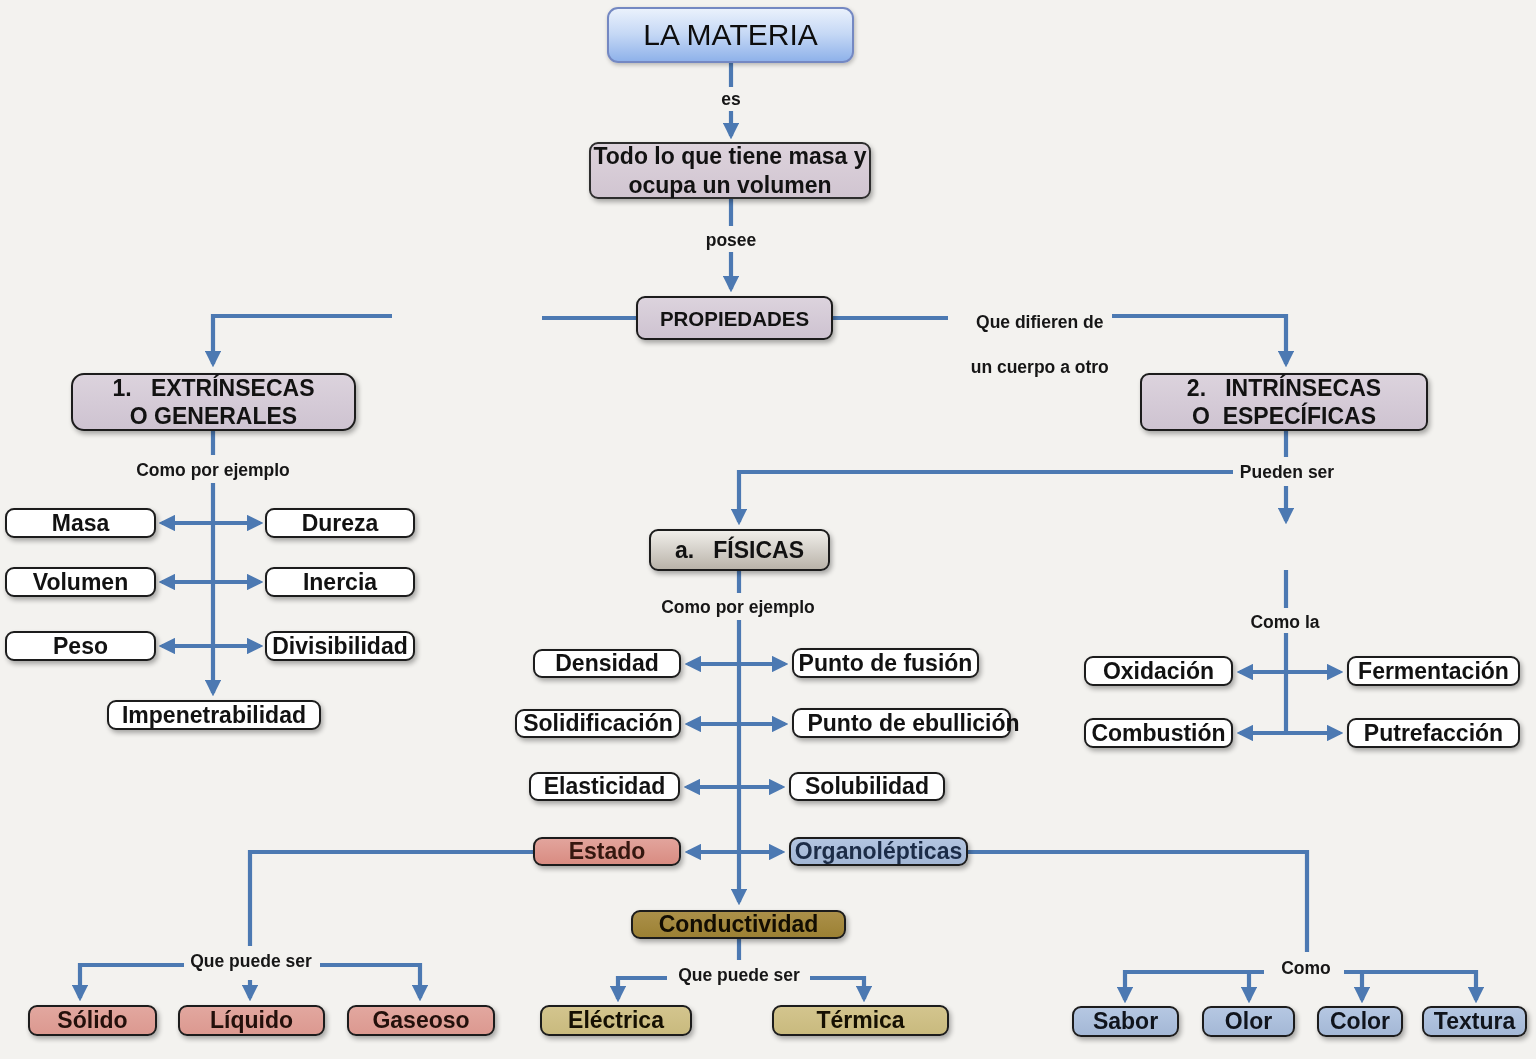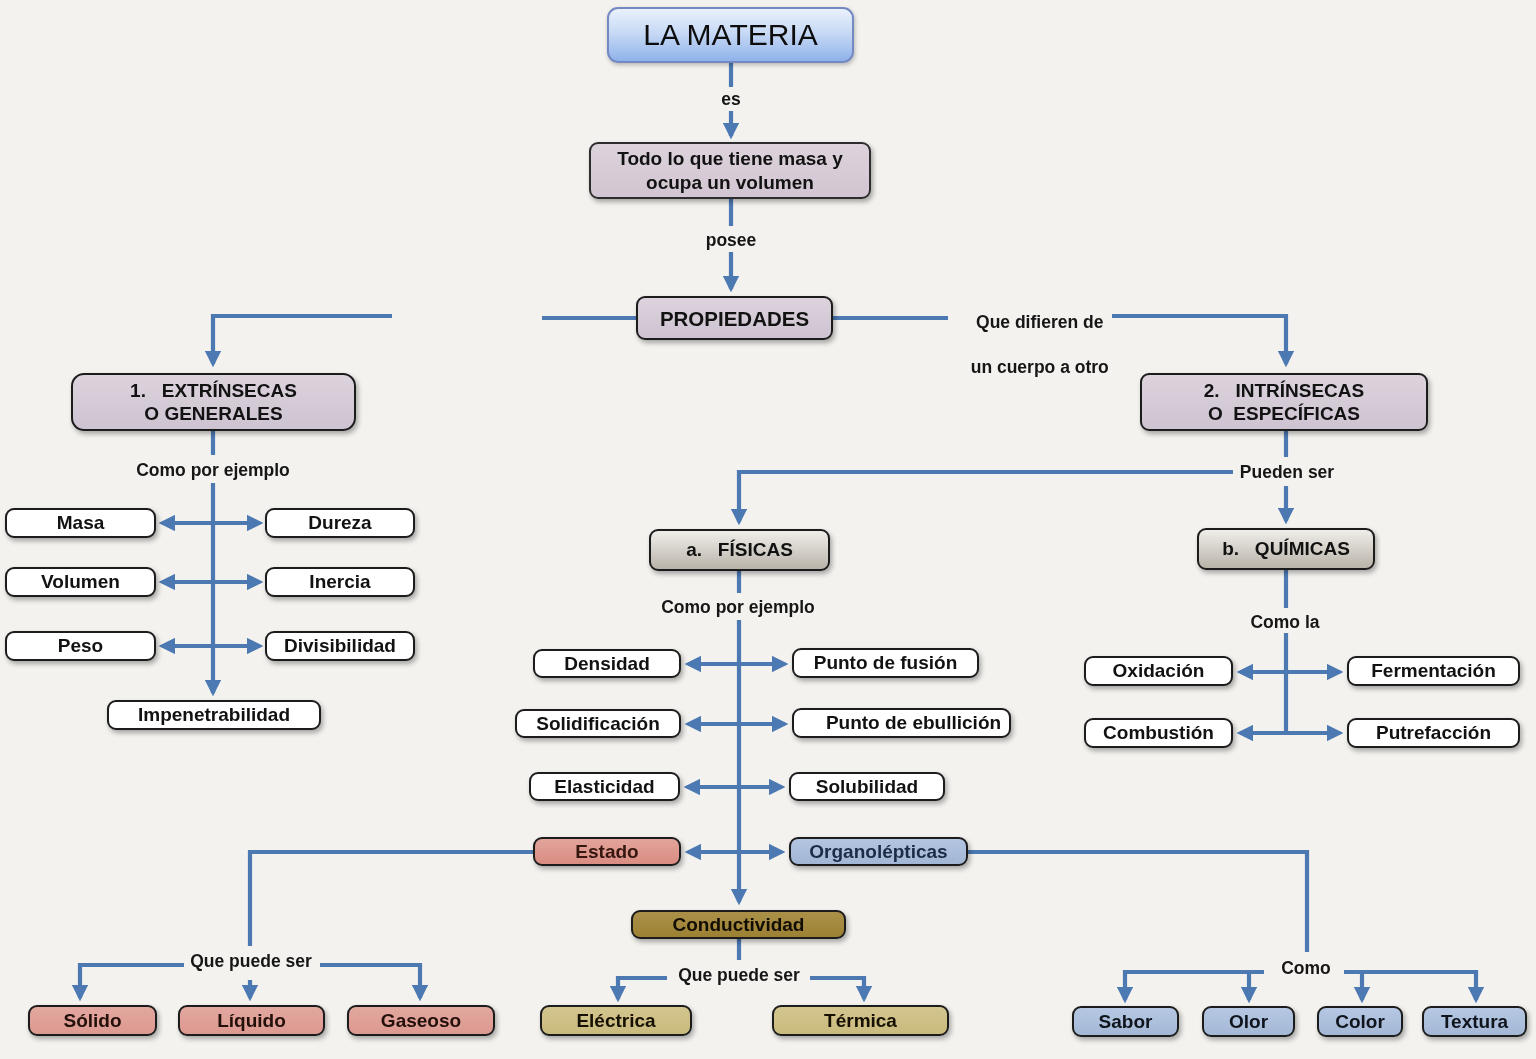--- a/index.html
+++ b/index.html
@@ -11,21 +11,21 @@
     overflow:hidden;
   }
   .stage{position:absolute;left:0;top:0;width:1536px;height:1059px;}
   svg.wires{position:absolute;left:0;top:0;z-index:1;}
   .node{
     position:absolute;z-index:2;
     display:flex;flex-direction:column;align-items:center;justify-content:center;
     box-sizing:border-box;
     border:2.5px solid #1c1c1c;border-radius:9px;
     background:#ffffff;
-    font-weight:bold;font-size:19px;color:#121212;
+    font-weight:bold;font-size:23px;color:#121212;
     text-align:center;line-height:1.22;white-space:pre;
     box-shadow:2px 3px 5px rgba(0,0,0,0.32);
   }
   .v-root{
     background:linear-gradient(180deg,#eaf1fc 0%,#c5d8f5 48%,#8fb2ea 100%);
     border:2px solid #7488c2;border-radius:11px;
     font-size:30px;font-weight:400;color:#0d0d0d;
     box-shadow:1px 2px 4px rgba(0,0,0,0.25);
   }
   .v-def{background:linear-gradient(180deg,#ddd3dc,#d1c5d1);border-color:#2d2d2d;}
@@ -132,21 +132,20 @@
   <div class="node" style="left:107px;top:700px;width:214px;height:30px;">Impenetrabilidad</div>
 
   <div class="node v-lav" style="left:1140px;top:373px;width:288px;height:58px;">
     <span>2.   INTRÍNSECAS</span>
     <span>O  ESPECÍFICAS</span>
   </div>
 
   <div class="edge-label" style="left:1227px;top:461px;width:120px;">Pueden ser</div>
 
   <div class="node v-gray" style="left:649px;top:529px;width:181px;height:42px;">a.   FÍSICAS</div>
-  <div class="node v-gray" style="left:1197px;top:528px;width:178px;height:42px;">b.   QUÍMICAS</div>
 
   <div class="edge-label" style="left:648px;top:596px;width:180px;">Como por ejemplo</div>
 
   <div class="edge-label" style="left:1235px;top:611px;width:100px;">Como la</div>
 
   <div class="node" style="left:533px;top:649px;width:148px;height:29px;">Densidad</div>
   <div class="node" style="left:792px;top:648px;width:187px;height:30px;">Punto de fusión</div>
   <div class="node" style="left:515px;top:709px;width:166px;height:29px;">Solidificación</div>
   <div class="node" style="left:792px;top:708px;width:219px;height:30px;padding-left:24px;">Punto de ebullición</div>
   <div class="node" style="left:529px;top:772px;width:151px;height:29px;">Elasticidad</div>

